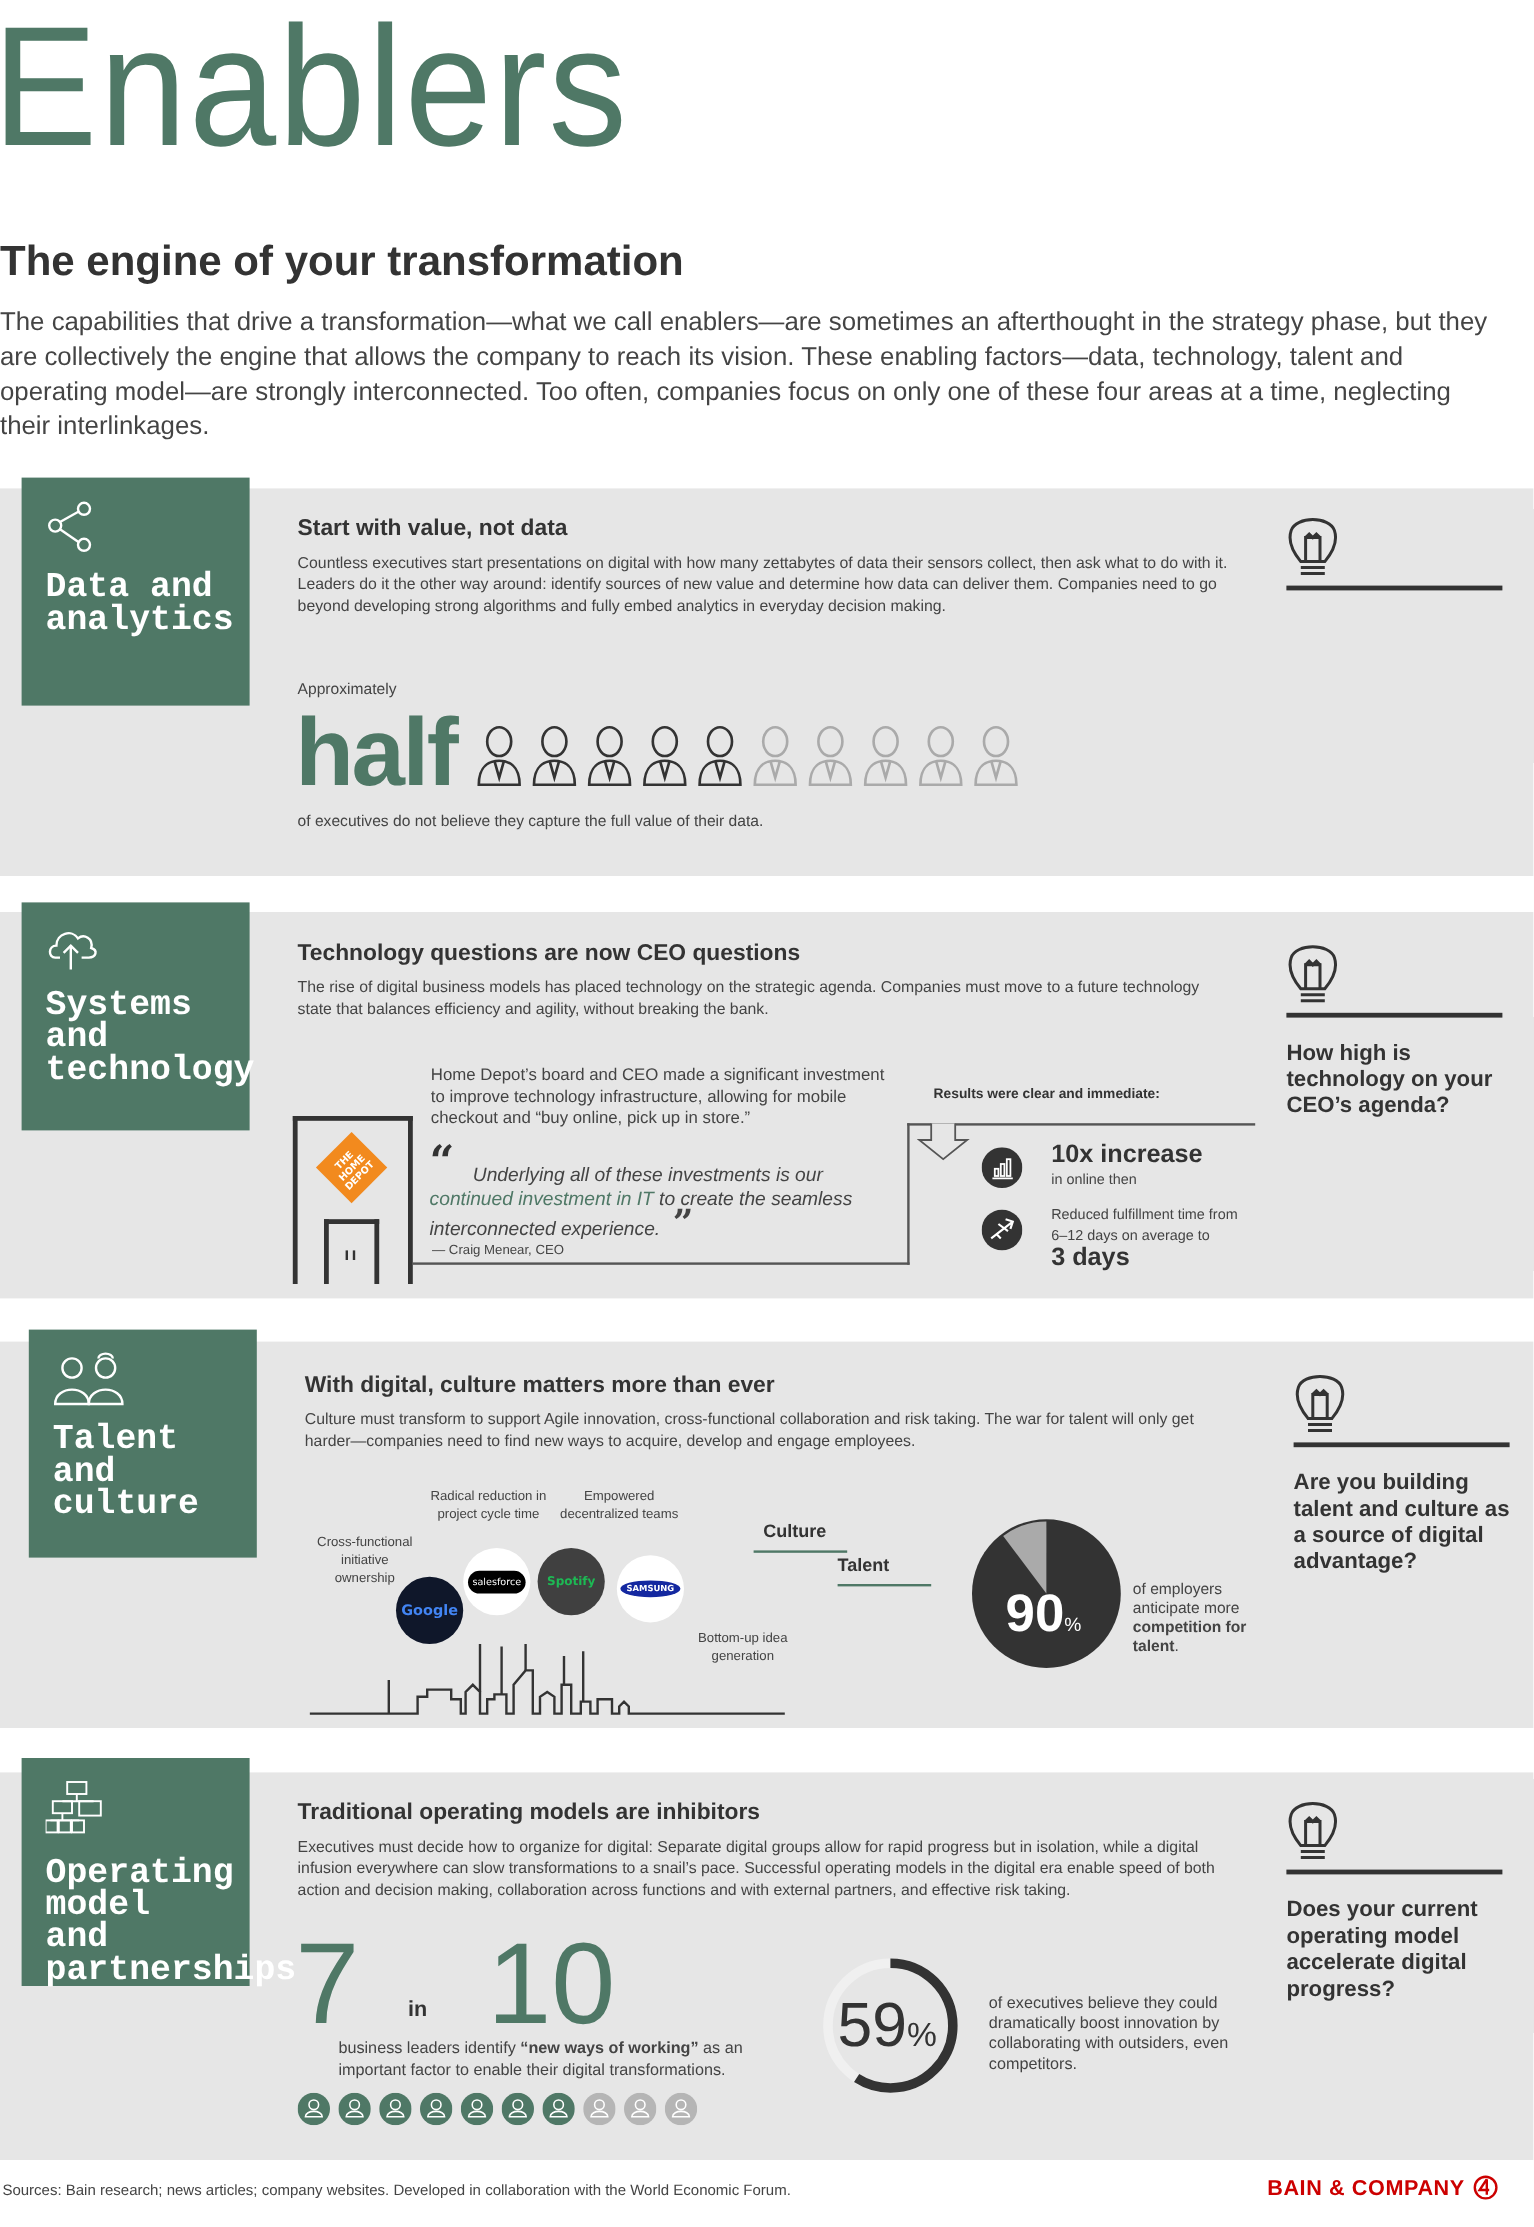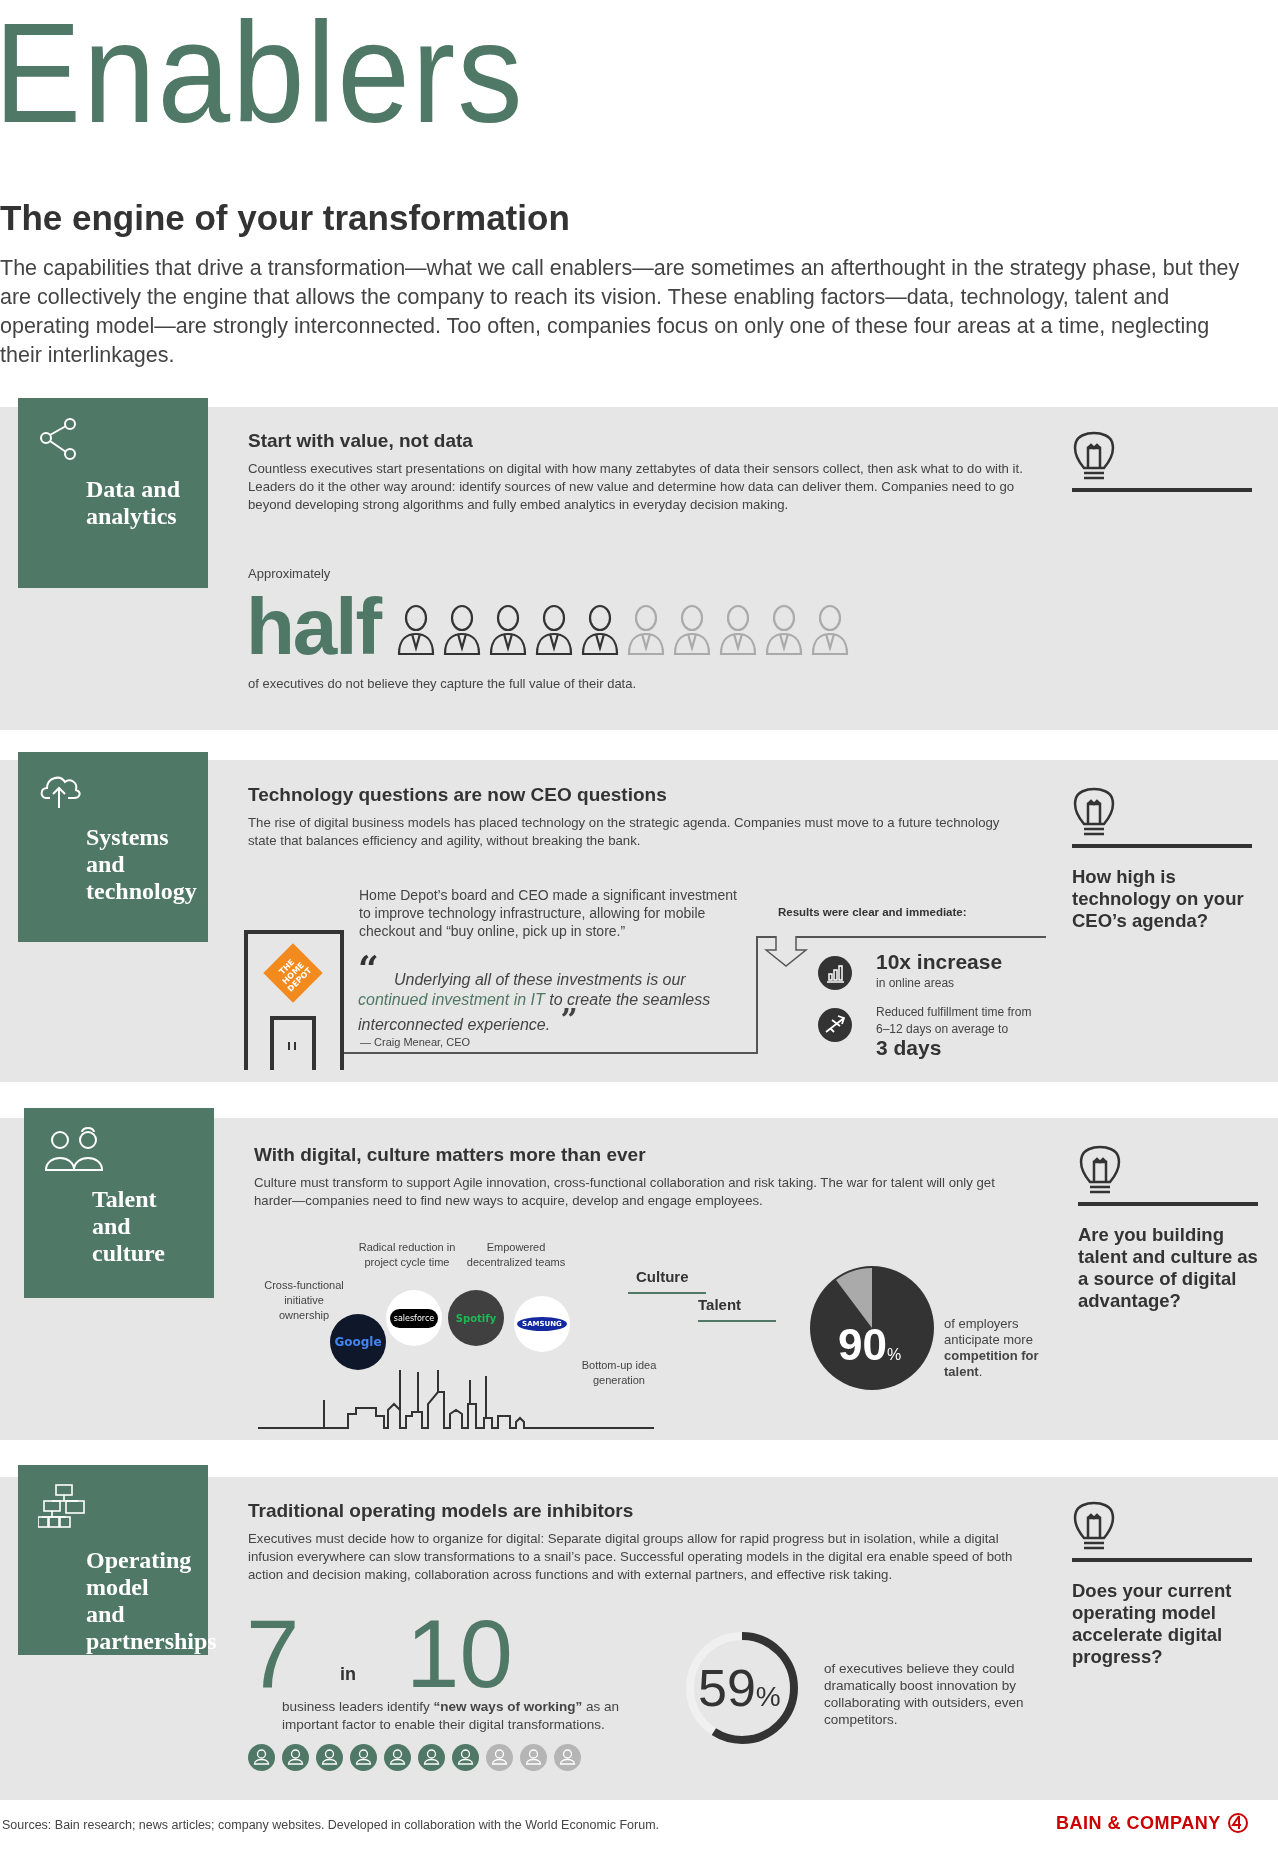--- a/index.html
+++ b/index.html
@@ -3,21 +3,21 @@
 <meta charset="utf-8">
 <style>
   * { box-sizing: border-box; margin: 0; padding: 0; }
   body { width: 1278px; height: 1856px; background: #fff; font-family: "DejaVu Sans", sans-serif; color: #333; position: relative; overflow: hidden; }
   .abs { position: absolute; }
   .title { left: -6px; top: 2px; font-size: 142px; font-weight: 200; color: #4f7866; letter-spacing: 2px; font-family: "Liberation Sans", sans-serif; line-height: 1; transform: scaleX(0.92); transform-origin: left top; }
   .subtitle { left: 0; top: 198px; font-size: 35px; font-weight: bold; color: #333; font-family: "Liberation Sans", sans-serif; }
   .intro { left: 0; top: 254px; width: 1240px; font-size: 21.5px; line-height: 29px; color: #444; font-family: "Liberation Sans", sans-serif; font-weight: 300; }
   .band { left: 0; width: 1278px; background: #e6e6e6; }
   .card { width: 190px; background: #4f7866; color: #fff; padding: 18px 20px; }
-  .card-title { font-family: Liberation Serif, serif; font-weight: bold; font-size: 24px; line-height: 27px; margin-top: 14px; margin-left: 48px; }
+  .card-title { font-family: Liberation Mono, monospace; font-weight: bold; font-size: 29px; line-height: 27px; margin-top: 14px; }
   .card svg { display:block; }
   .sec-head { font-family: "Liberation Sans", sans-serif; font-weight: bold; font-size: 19px; color: #333; }
   .sec-body { font-family: "Liberation Sans", sans-serif; font-size: 13.2px; line-height: 18px; color: #444; }
   .q-wrap { width: 180px; }
   .q-line { height: 4px; background: #333; margin-top: 2px; width: 180px; }
   .q-text { font-family: "Liberation Sans", sans-serif; font-weight: bold; font-size: 18.5px; line-height: 22px; color: #333; margin-top: 18px; }
   .small { font-family: "Liberation Sans", sans-serif; font-size: 13px; color: #444; }
   .green { color: #4f7866; }
 </style>
 </head>
@@ -169,21 +169,21 @@
 <svg class="abs" style="left:818px;top:956px;" width="34" height="34">
     <circle cx="17" cy="17" r="17" fill="#333"></circle>
     <g stroke="#fff" stroke-width="1.5" fill="none">
       <rect x="11" y="18" width="3" height="6"></rect>
       <rect x="16" y="14" width="3" height="10"></rect>
       <rect x="21" y="10" width="3" height="14"></rect>
       <line x1="9" y1="26" x2="26" y2="26"></line>
     </g>
   </svg>
 <div class="abs" style="left:876px;top:950px;font-family:'Liberation Sans',sans-serif;font-weight:bold;font-size:21px;color:#333;">10x increase</div>
-<div class="abs small" style="left:876px;top:976px;font-size:12px;">in online areas</div>
+<div class="abs small" style="left:876px;top:976px;font-size:12px;">in online then</div>
 <svg class="abs" style="left:818px;top:1008px;" width="34" height="34">
     <circle cx="17" cy="17" r="17" fill="#333"></circle>
     <path d="M8 24 L26 10 M14 12 L22 18 M12 20 L16 24 M20 8 L26 10 L24 16" stroke="#fff" stroke-width="1.8" fill="none"></path>
   </svg>
 <div class="abs small" style="left:876px;top:1004px;width:170px;font-size:12px;line-height:17px;">Reduced fulfillment time from 6–12 days on average to</div>
 <div class="abs" style="left:876px;top:1036px;font-family:'Liberation Sans',sans-serif;font-weight:bold;font-size:21px;color:#333;">3 days</div>
 <div class="abs q-wrap" style="left:1072px;top:782px;">
   <svg width="44" height="56" viewBox="0 0 44 56">
       <g fill="none" stroke="#333" stroke-width="2.5">
         <path d="M12 42 C2 30 2 22 4 16 C8 4 36 4 40 16 C42 22 42 30 32 42 Z"></path>

